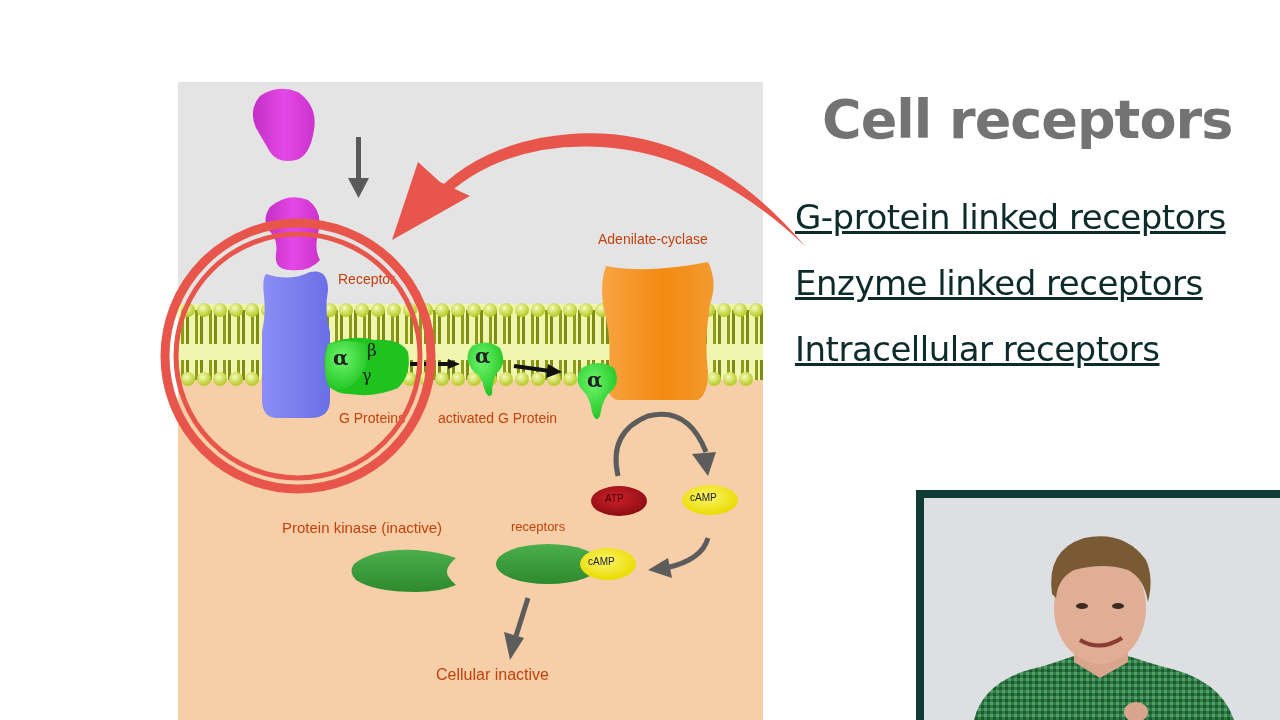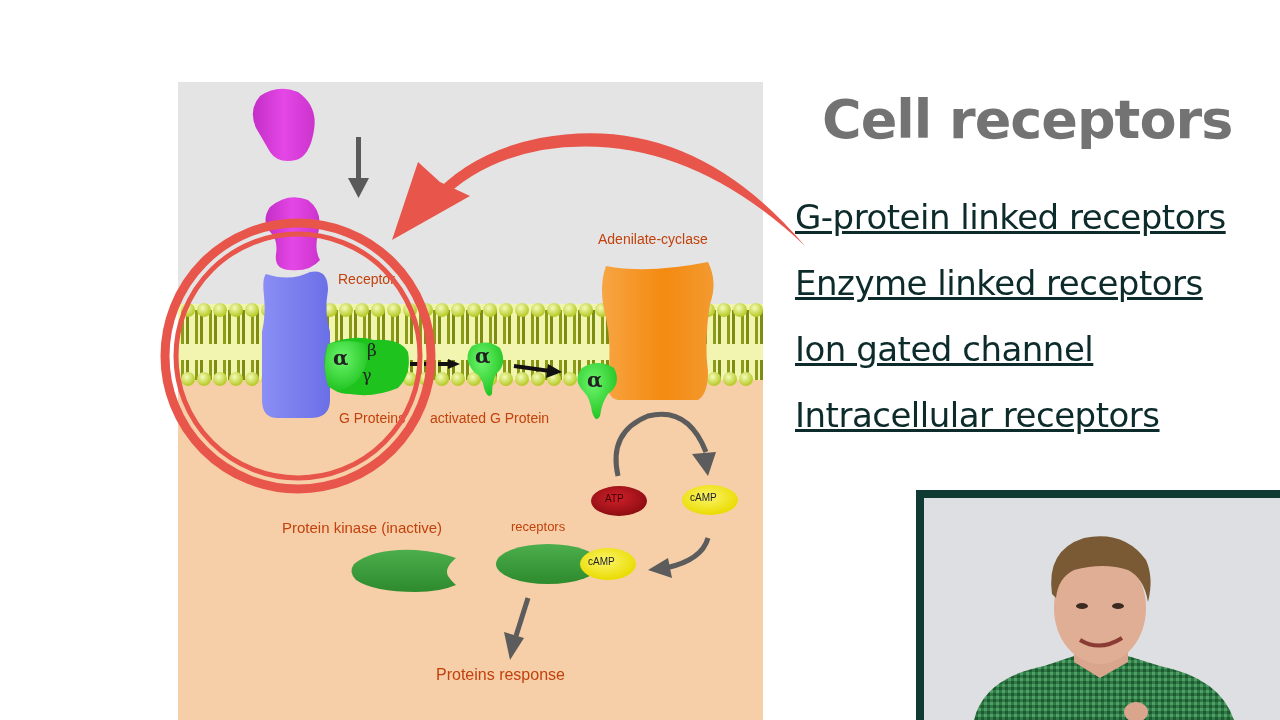--- a/index.html
+++ b/index.html
@@ -179,24 +179,24 @@
 
     <g>
       <line x1="350" y1="516" x2="338" y2="554" stroke="#5c5c5c" stroke-width="5"></line>
       <polygon points="326,550 346,556 332,578" fill="#5c5c5c"></polygon>
     </g>
   </svg>
 
   <span class="lbl" style="left:160px; top:189px;">Receptor</span>
   <span class="lbl" style="left:420px; top:149px;">Adenilate-cyclase</span>
   <span class="lbl" style="left:161px; top:328px;">G Proteins</span>
-  <span class="lbl" style="left:252px; top:328px;">activated G Protein</span>
+  <span class="lbl" style="left:260px; top:328px;">activated G Protein</span>
   <span class="lbl" style="left:104px; top:437px; font-size:15px;">Protein kinase (inactive)</span>
   <span class="lbl" style="left:333px; top:437px; font-size:13px;">receptors</span>
-  <span class="lbl big" style="left:258px; top:584px;">Proteins response</span>
+  <span class="lbl big" style="left:258px; top:584px;">Cellular inactive</span>
 
   <span class="mol-text" style="left:427px; top:411px; color:#3a0000;">ATP</span>
   <span class="mol-text" style="left:512px; top:410px;">cAMP</span>
   <span class="mol-text" style="left:410px; top:474px;">cAMP</span>
 
   <span class="mol-text" style="left:155px; top:264px; font-size:20px; font-weight:bold; font-family:'DejaVu Serif', serif;">α</span>
   <span class="mol-text" style="left:189px; top:258px; font-size:17px; font-family:'DejaVu Serif', serif;">β</span>
   <span class="mol-text" style="left:184px; top:284px; font-size:16px; font-family:'DejaVu Serif', serif;">γ</span>
   <span class="mol-text" style="left:297px; top:262px; font-size:20px; font-weight:bold; font-family:'DejaVu Serif', serif;">α</span>
   <span class="mol-text" style="left:409px; top:286px; font-size:20px; font-weight:bold; font-family:'DejaVu Serif', serif;">α</span>
@@ -208,21 +208,20 @@
     <circle cx="298" cy="356" r="122" stroke-width="5"></circle>
   </g>
   <path d="M805,246 Q690,110 540,138 Q470,152 430,198 L440,202 Q478,162 542,150 Q680,128 805,246 Z" fill="#e8554a"></path>
   <polygon points="392,240 418,162 440,182 470,196" fill="#e8554a"></polygon>
 </svg>
 
 <div class="title">Cell receptors</div>
 <ul class="list">
   <li>G-protein linked receptors</li>
   <li>Enzyme linked receptors</li>
-  <li>Ion gated channel</li>
   <li>Intracellular receptors</li>
 </ul>
 
 <div class="webcam">
   <div class="webcam-inner">
     <svg width="356" height="222" viewBox="0 0 356 222">
       <defs>
         <pattern id="check" width="6" height="6" patternUnits="userSpaceOnUse">
           <rect width="6" height="6" fill="#2f7a45"></rect>
           <rect width="3" height="3" fill="#4fa066"></rect>

